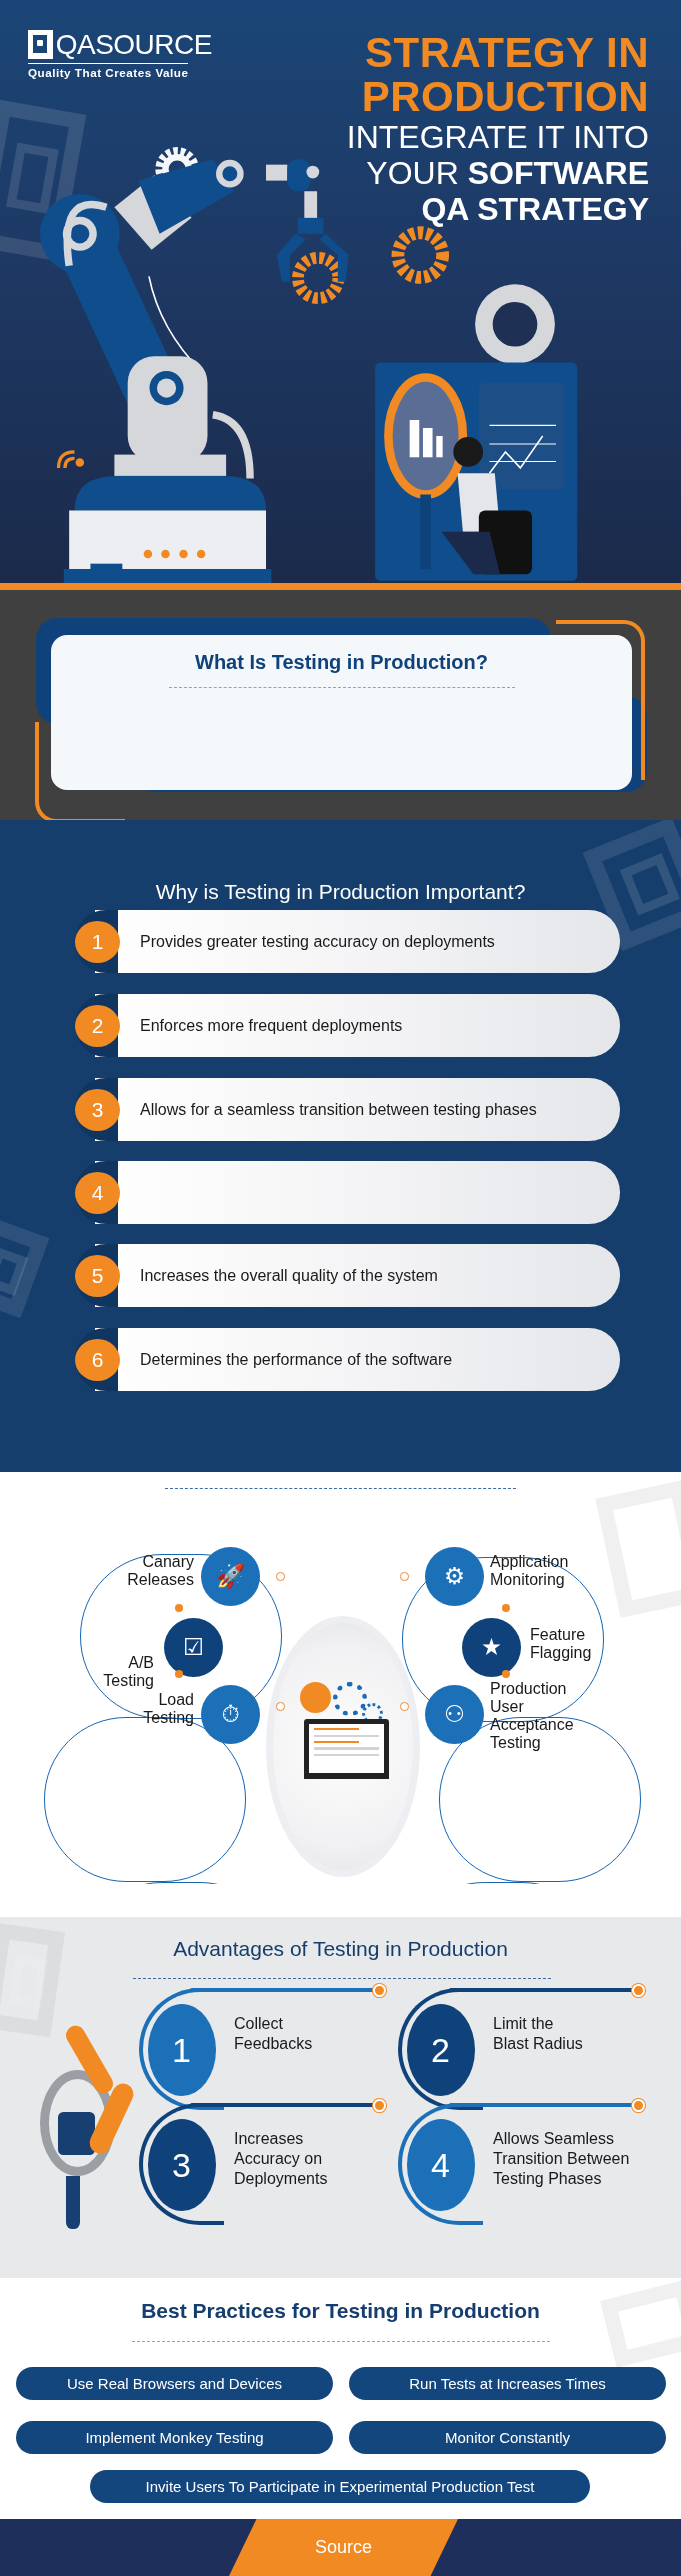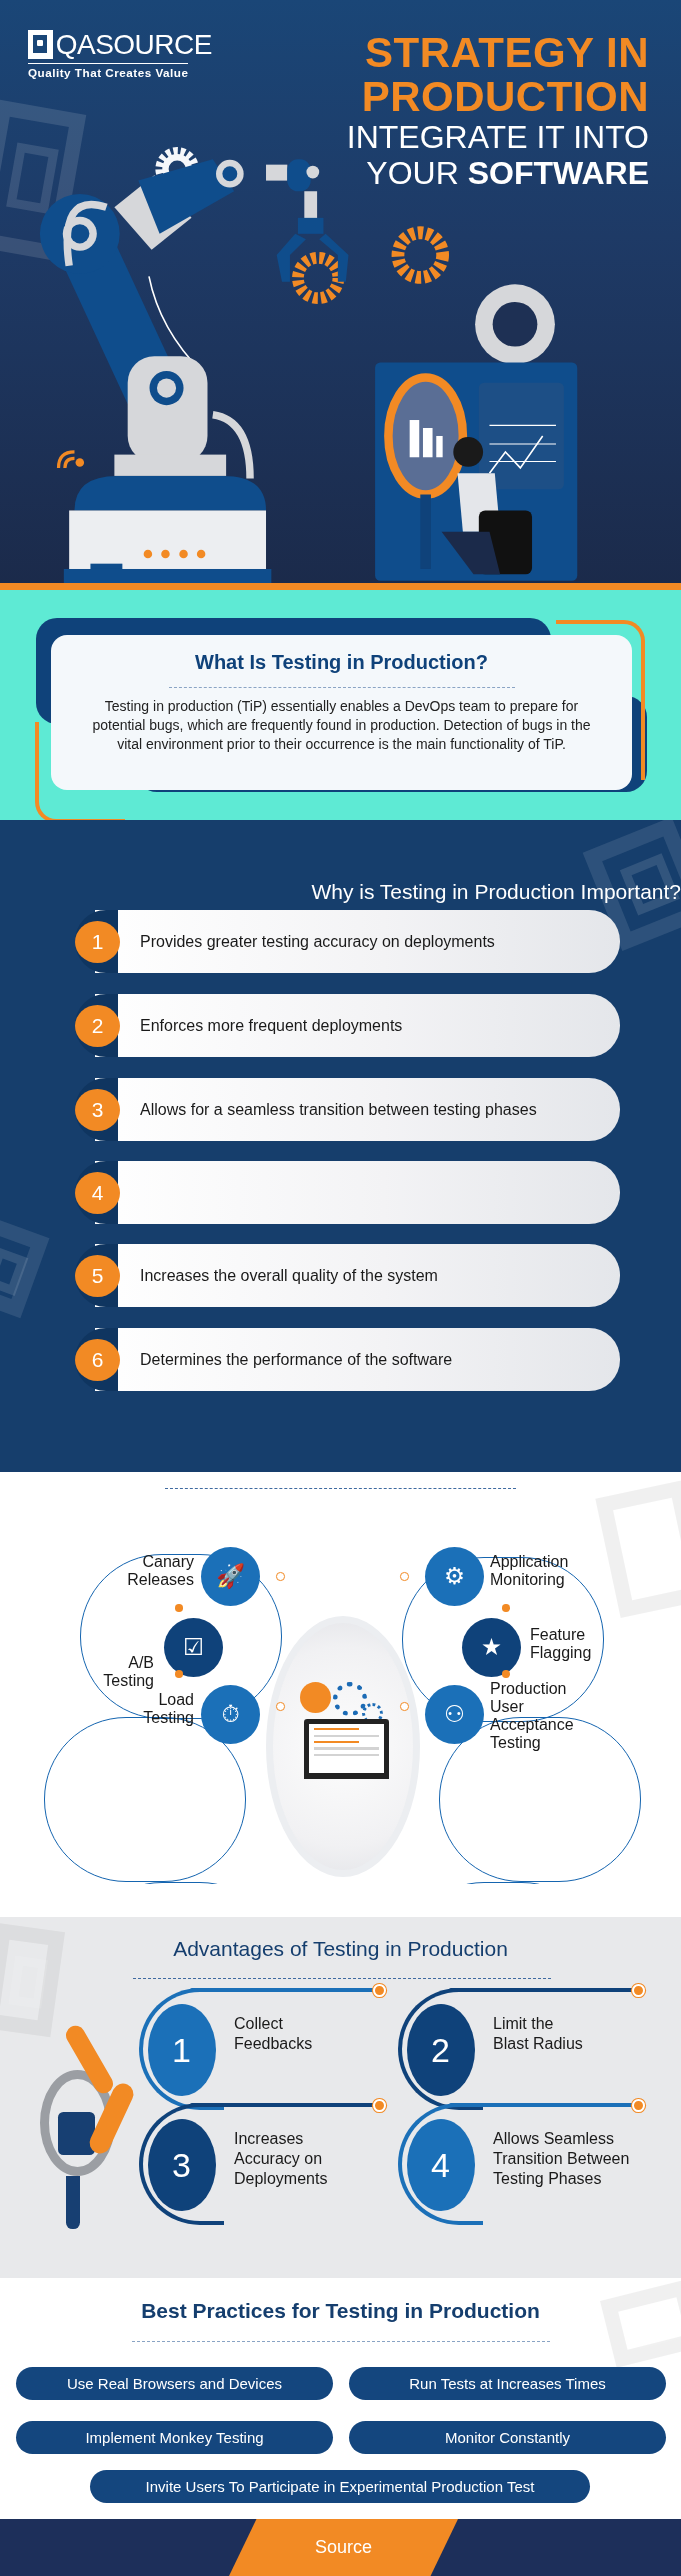--- a/index.html
+++ b/index.html
@@ -18,33 +18,33 @@
   .logo-rule { width: 160px; height: 1.1px; background: #fff; margin-top: 4.3px; }
   .logo-tag { color: #fff; font-size: 11.7px; letter-spacing: 0.5px; margin-top: 2.1px; font-weight: bold; }
   .hero-title { position: absolute; right: 32px; top: 31px; text-align: right; }
   .hero-title .t1 { color: #f28a24; font-size: 42px; font-weight: bold; line-height: 44px; letter-spacing: 0.5px; }
   .hero-title .t2 { color: #fff; font-size: 32px; line-height: 36px; font-weight: normal; }
   .hero-title .t2 b { font-weight: bold; }
   .wm { position: absolute; border: 15px solid rgba(255,255,255,0.12); }
   .wm::after { content: ""; position: absolute; left: 20%; top: 20%; width: 40%; height: 40%; border: 9.6px solid rgba(255,255,255,0.12); }
 
   
-  #whatis { top: 590px; height: 262px; background: #5eead4; }
+  #whatis { top: 590px; height: 262px; background: #404040; }
   .whatis-back { position: absolute; left: 36px; top: 28px; width: 515px; height: 106px; background: #0f427a; border-radius: 21px; }
   .whatis-back2 { position: absolute; left: 136px; top: 106px; width: 511px; height: 96px; background: #0f427a; border-radius: 21px; }
   .whatis-orange1 { position: absolute; left: 556px; top: 30px; width: 89px; height: 160px; border-top: 4.3px solid #f28a24; border-right: 4.3px solid #f28a24; border-top-right-radius: 21px; }
   .whatis-orange2 { position: absolute; left: 35px; top: 132px; width: 90px; height: 101px; border-left: 4.3px solid #f28a24; border-bottom: 4.3px solid #f28a24; border-bottom-left-radius: 21px; }
   .whatis-card { position: absolute; left: 51px; top: 45px; width: 581px; height: 155px; background: #f4f8fb; border-radius: 16px; text-align: center; padding-top: 16px; }
   .whatis-card h2 { color: #0f427a; font-size: 20px; font-weight: bold; }
   .dash { width: 346px; height: 0; border-top: 1.1px dashed #8aa4c4; margin: 12.8px auto 9.6px; }
   .whatis-card p { color: #222; font-size: 14px; line-height: 19px; width: 500px; margin: 0 auto; }
 
   
   #why { top: 820px; height: 652px; background: #163e6c; }
-  #why h2 { color: #fff; font-size: 21px; font-weight: normal; text-align: right; margin-top: 60px; }
+  #why h2 { color: #fff; font-size: 21px; font-weight: normal; text-align: center; margin-top: 60px; }
   #why .dash { width: 458px; border-top-color: #7f9fc2; margin-top: 14px; }
   .why-item { position: absolute; left: 75px; width: 545px; height: 63px; }
   .why-pill { position: absolute; left: 20px; top: 0; width: 525px; height: 63px; background: linear-gradient(90deg, #ffffff 0%, #f3f3f5 55%, #e4e6ea 100%); border-radius: 0 31px 31px 0; }
   .why-pill::before { content: ""; position: absolute; left: -20px; top: 0; width: 43px; height: 63px; background: #0f3560; border-radius: 31px 0 0 31px; }
   .why-num { position: absolute; left: 0; top: 10.6px; width: 45px; height: 42px; background: #f28a24; border-radius: 50%; color: #fff; font-size: 21px; text-align: center; line-height: 42px; z-index: 2; }
   .why-text { position: absolute; left: 65px; top: 0; line-height: 63px; font-size: 16px; color: #1a1a1a; z-index: 2; }
 
   
   #how { top: 1472px; height: 412px; background: #fff; }
   #how h2 { color: #153e6e; font-size: 21px; font-weight: normal; text-align: center; margin-top: 27px; }
@@ -103,20 +103,21 @@
     </div>
     <div class="logo-rule"></div>
     <div class="logo-tag">Quality That Creates Value</div>
   </div>
 
   <div class="hero-title">
     <div class="t1">STRATEGY IN</div>
     <div class="t1">PRODUCTION</div>
     <div class="t2">INTEGRATE IT INTO</div>
     <div class="t2"><span>YOUR </span><b>SOFTWARE</b></div>
+    <div class="t2"><b>QA STRATEGY</b></div>
   </div>
 
   <svg style="position:absolute;left:0;top:138px" width="681" height="447" viewBox="0 260 1280 840">
 
     <circle cx="333" cy="318" r="32" fill="none" stroke="#f5f7fa" stroke-width="18" stroke-dasharray="8 5"></circle>
     <circle cx="333" cy="318" r="22" fill="none" stroke="#f5f7fa" stroke-width="12"></circle>
     <circle cx="598" cy="523" r="38" fill="none" stroke="#f28a24" stroke-width="22" stroke-dasharray="9 6"></circle>
     <circle cx="790" cy="480" r="42" fill="none" stroke="#f28a24" stroke-width="24" stroke-dasharray="10 6"></circle>
     <circle cx="968" cy="610" r="75" fill="#d6d7da"></circle>
     <circle cx="968" cy="610" r="42" fill="#1e3054"></circle>
@@ -177,21 +178,20 @@
 </section>
 
 <section id="whatis" class="section">
   <div class="whatis-back"></div>
   <div class="whatis-back2"></div>
   <div class="whatis-orange1"></div>
   <div class="whatis-orange2"></div>
   <div class="whatis-card">
     <h2>What Is Testing in Production?</h2>
     <div class="dash"></div>
-    <p>Testing in production (TiP) essentially enables a DevOps team to prepare for potential bugs, which are frequently found in production. Detection of bugs in the vital environment prior to their occurrence is the main functionality of TiP.</p>
   </div>
 </section>
 
 <section id="why" class="section">
   <div class="wm" style="left:599px;top:10.6px;width:96px;height:106px;border-color:rgba(255,255,255,0.1);transform:rotate(-22deg);"></div>
   <div class="wm" style="left:-32px;top:404px;width:69px;height:85px;border-color:rgba(255,255,255,0.1);transform:rotate(20deg);"></div>
   <h2>Why is Testing in Production Important?</h2>
   <div class="dash"></div>
 
   <div class="why-item" style="top:90px">

